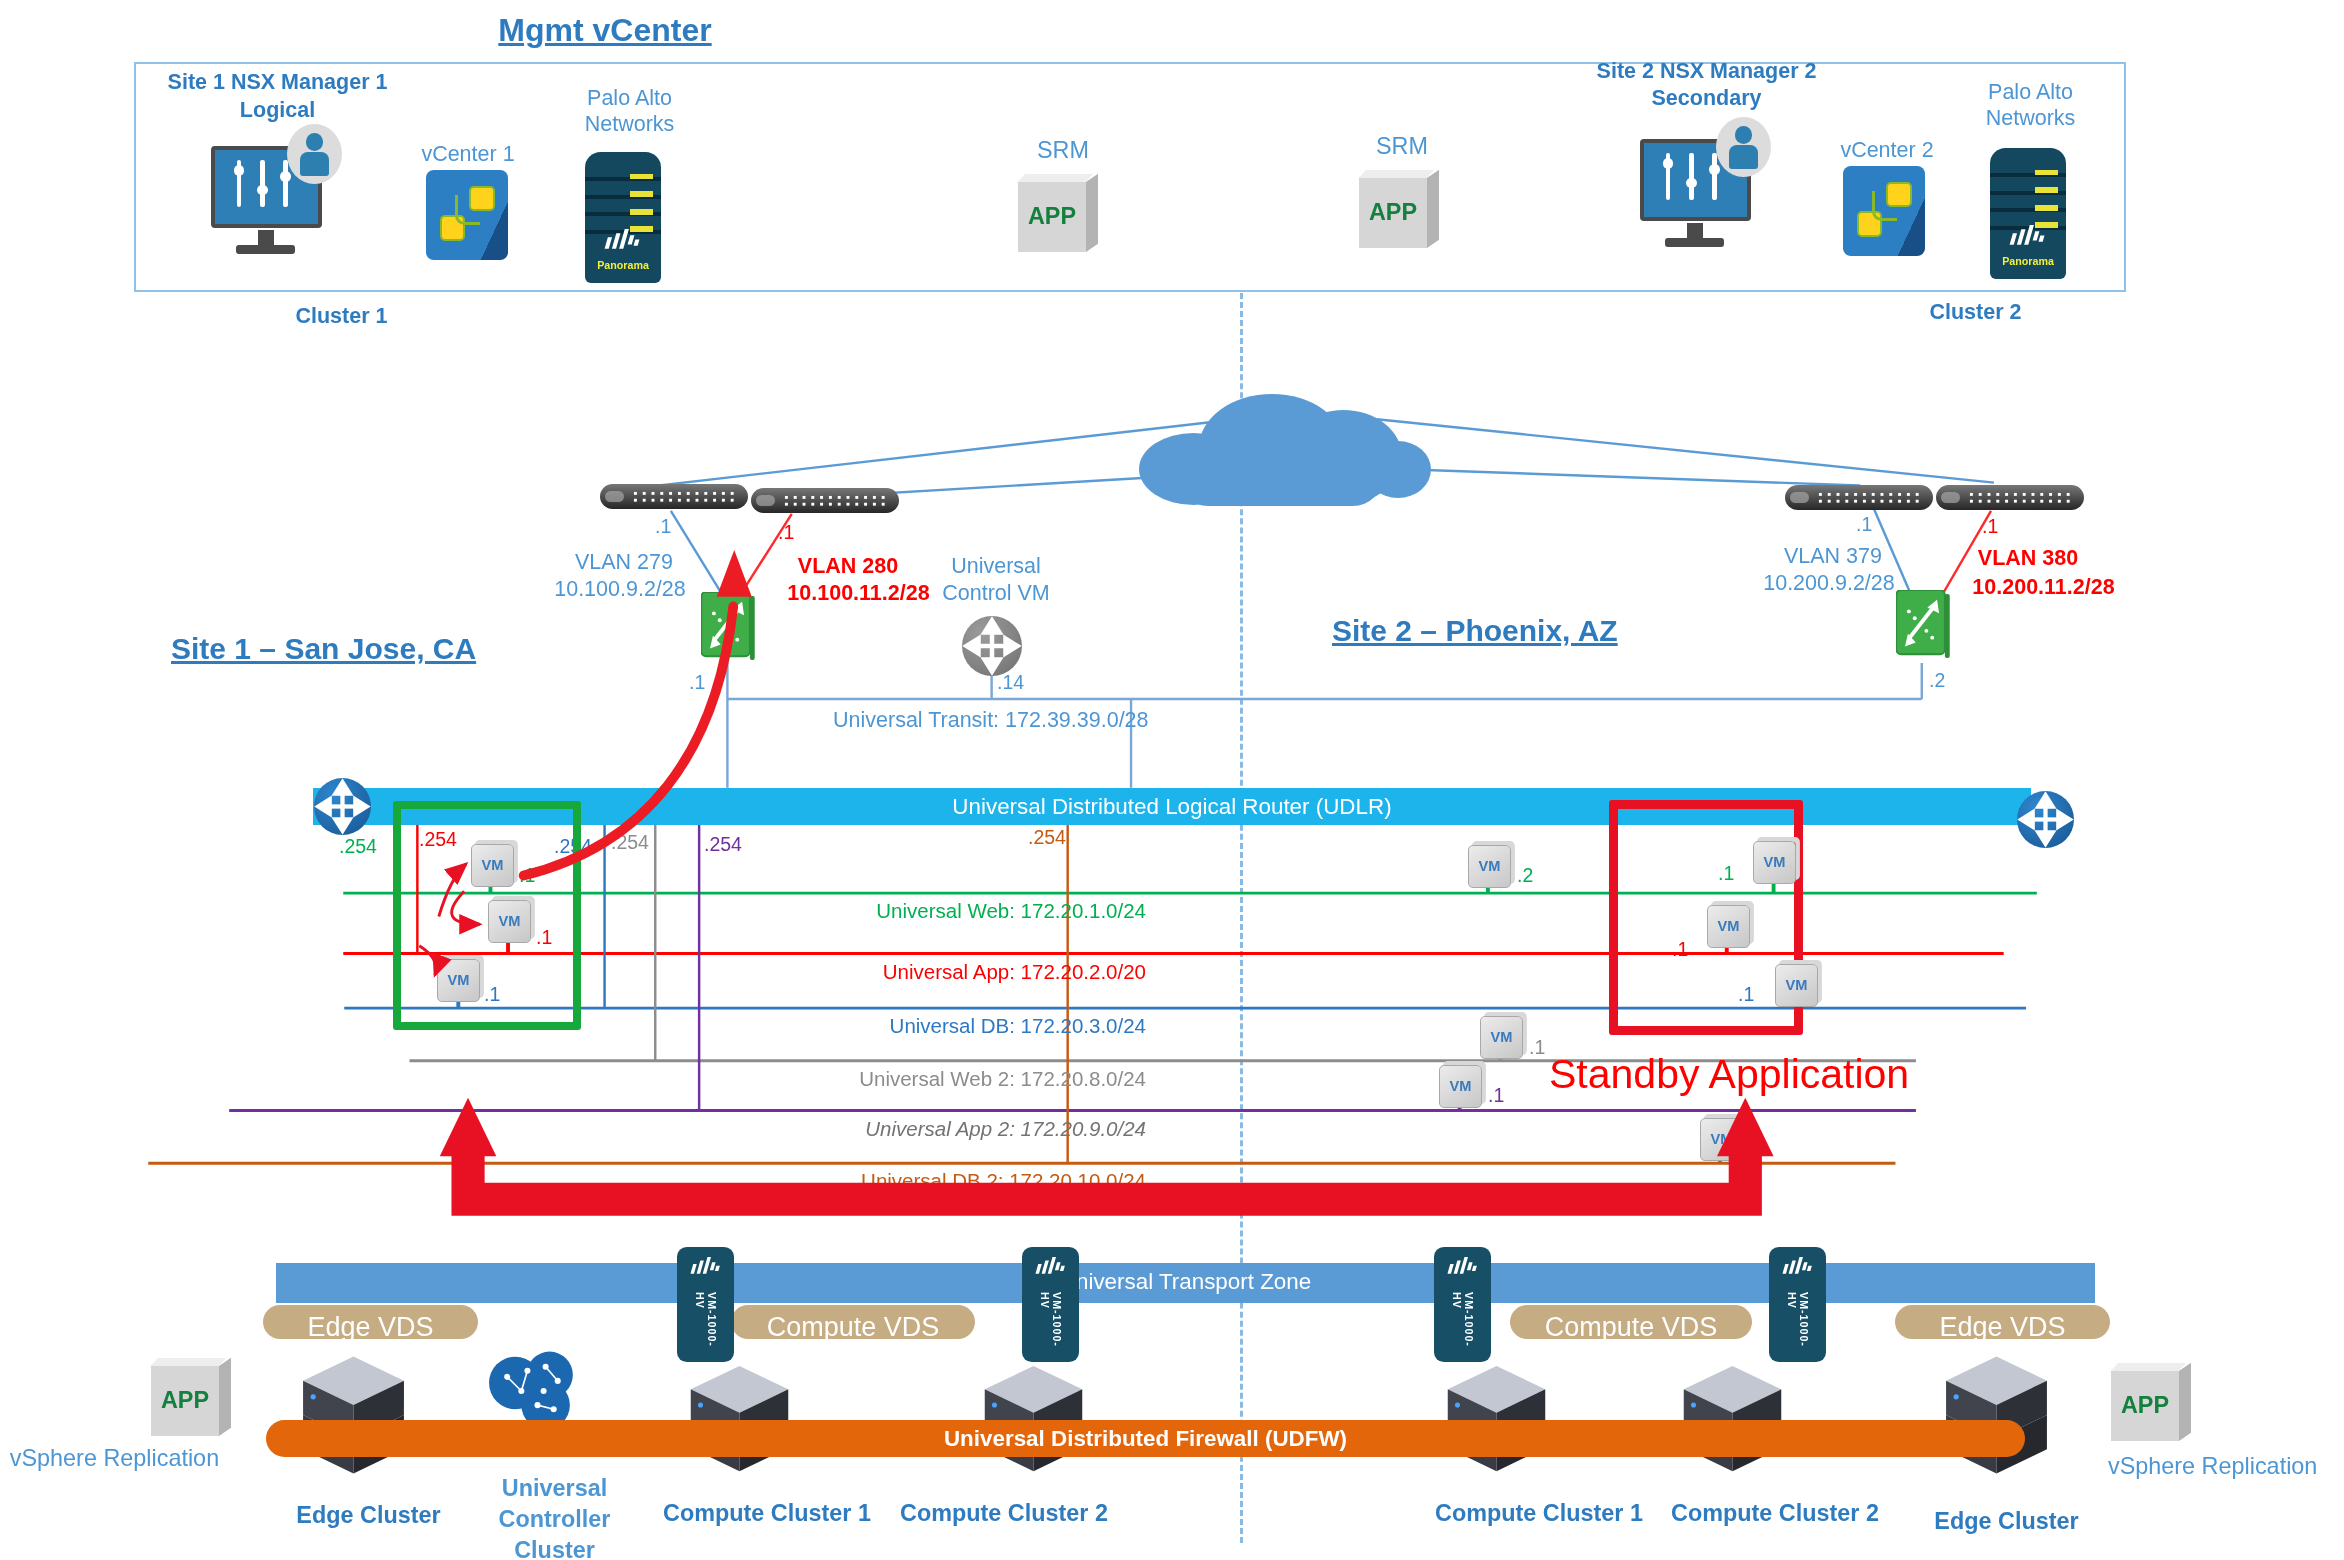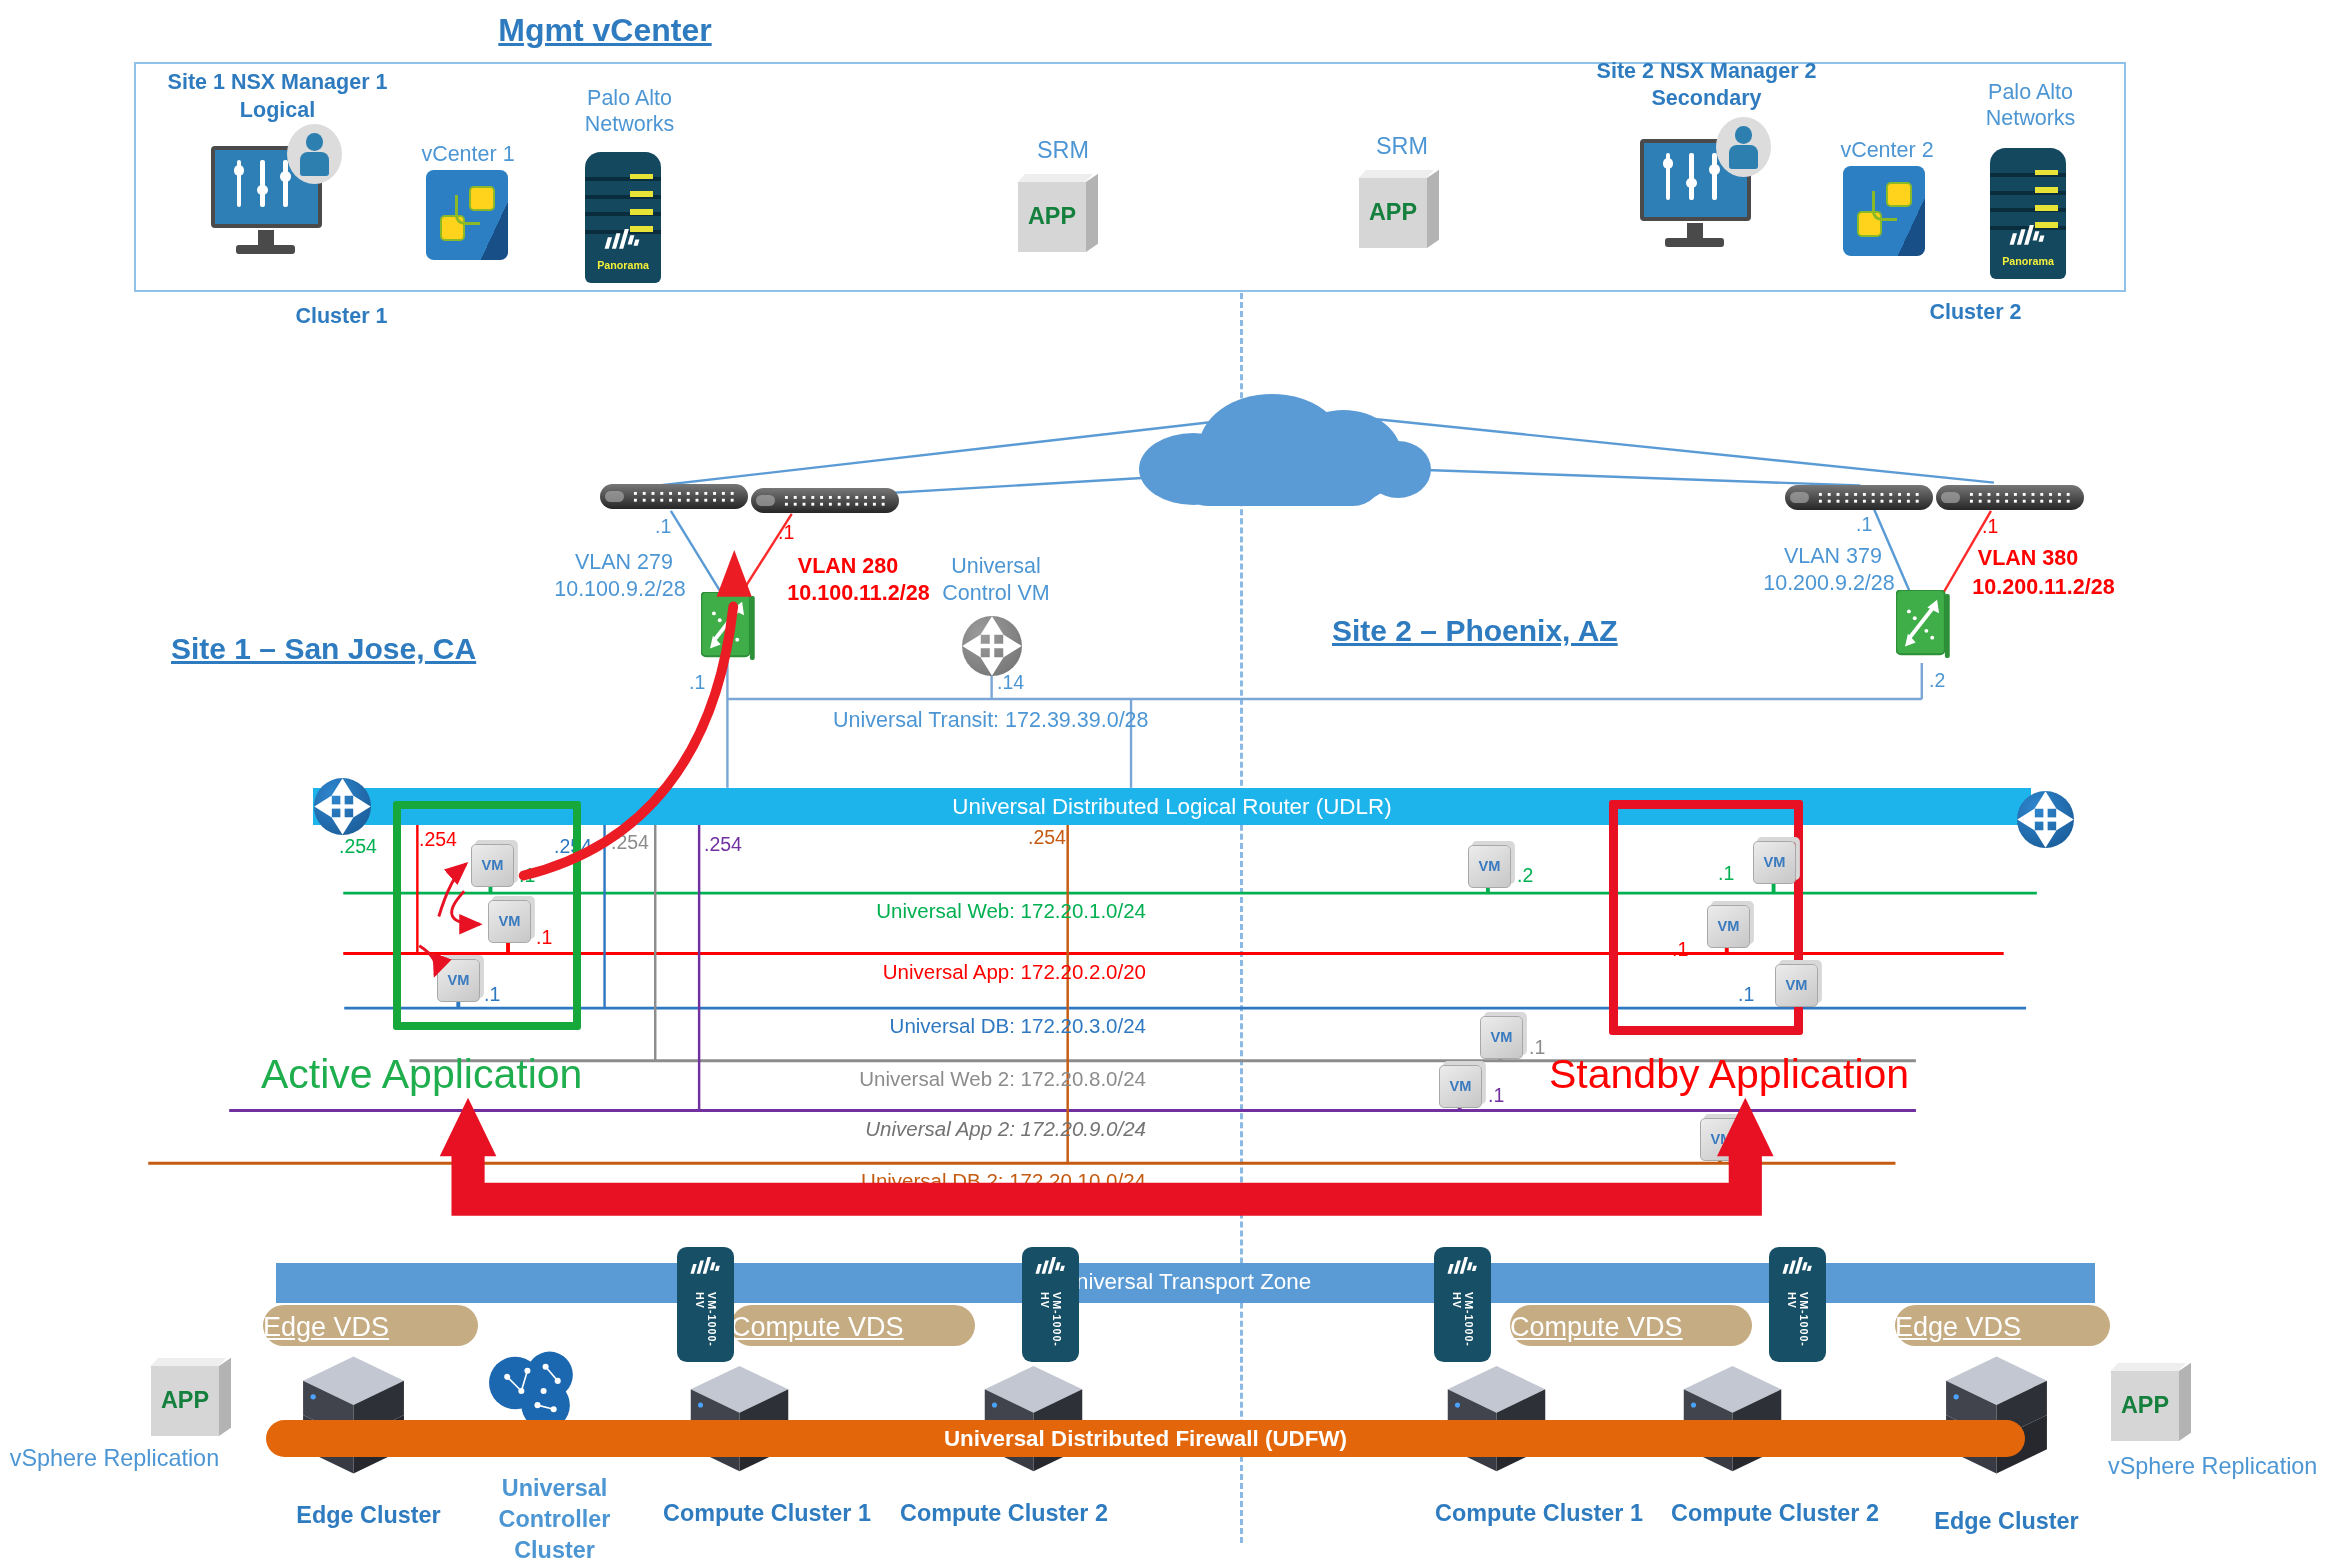--- a/index.html
+++ b/index.html
@@ -64,21 +64,21 @@
   .udlrbar{left:313px;top:788px;width:1718px;height:37px;background:#1db4ec;}
   .bartext{width:100%;text-align:center;color:#fff;font-size:22.4px;line-height:37px;}
   .tzbar{left:276px;top:1263px;width:1819px;height:40px;background:#5b9bd5;}
   .udfwbar{left:266px;top:1420px;width:1759px;height:37px;background:#e3670a;border-radius:18.5px;}
   .udfwbar .bartext{font-weight:bold;line-height:37px;}
   
   .activebox{left:393px;top:801px;width:172px;height:213px;border:8.8px solid #17a83b;border-radius:2.9px;}
   .standbybox{left:1609px;top:800px;width:176px;height:217px;border:9.8px solid #e81123;border-radius:2.9px;}
   .vm{position:absolute;width:41px;height:41px;background:linear-gradient(145deg,#ececec,#c7c7c7);border:1px solid #a8a8a8;border-radius:4.9px;box-shadow:3.9px -3.9px 0 #d8d8d8;text-align:center;line-height:41px;font-size:14.6px;font-weight:bold;color:#3a7abf;}
   
-  .pill{height:41px;background:#c6ac82;border-radius:23.4px;color:#fff;font-size:27px;line-height:45px;text-decoration:underline;}
+  .pill{height:34px;background:#c6ac82;border-radius:23.4px;text-align:center;color:#fff;font-size:27px;line-height:45px;}
   
   .tower{width:57px;height:115px;background:#174f66;border-radius:9.8px;}
   .tower .vt{position:absolute;left:50%;top:45px;transform:translateX(-50%);writing-mode:vertical-rl;color:#fff;font-size:10.7px;font-weight:bold;letter-spacing:1px;}
   .tower .lg{position:absolute;left:50%;transform:translateX(-50%);top:7.8px;width:35px;height:25px;}
   
   .cloud i{position:absolute;background:#5b9bd5;border-radius:50%;}
   
   .netlbl{width:410px;text-align:right;font-size:20.5px;}
   .n-web{color:#00b050;} .n-app{color:#fe0000;} .n-db{color:#2e78c2;}
   .n-web2{color:#8c8c8c;} .n-app2{color:#737373;font-style:italic;} .n-db2{color:#c55a11;}
@@ -401,21 +401,20 @@
   <div class="vm" style="left:1439px;top:1065px;">VM</div>
   <div class="vm" style="left:1700px;top:1118px;">VM</div>
   <div class="t green f20" style="left:1517px;top:864px;">.2</div>
   <div class="t green f20" style="left:1718px;top:862px;">.1</div>
   <div class="t red f20" style="left:1672px;top:938px;">.1</div>
   <div class="t dkblue f20" style="left:1738px;top:983px;">.1</div>
   <div class="t gray f20" style="left:1529px;top:1036px;">.1</div>
   <div class="t purple f20" style="left:1488px;top:1084px;">.1</div>
   <div class="t orange f20" style="left:1750px;top:1137px;">.1</div>
 
-  <div class="t bigann" style="left:261px;top:1051px;color:#1fae4e;">Active Application</div>
   <div class="t bigann" style="left:1549px;top:1051px;color:#fe0000;">Standby Application</div>
 
   <svg class="layer" style="z-index:40;" viewBox="0 0 2404 1600" width="2344" height="1560">
     <defs>
       <marker id="ra" markerWidth="10" markerHeight="10" refX="7" refY="3.5" orient="auto">
         <polygon points="0,0 8,3.5 0,7" fill="#e81123"></polygon>
       </marker>
     </defs>
 
     <g stroke="#e81123" stroke-width="3" fill="none">

